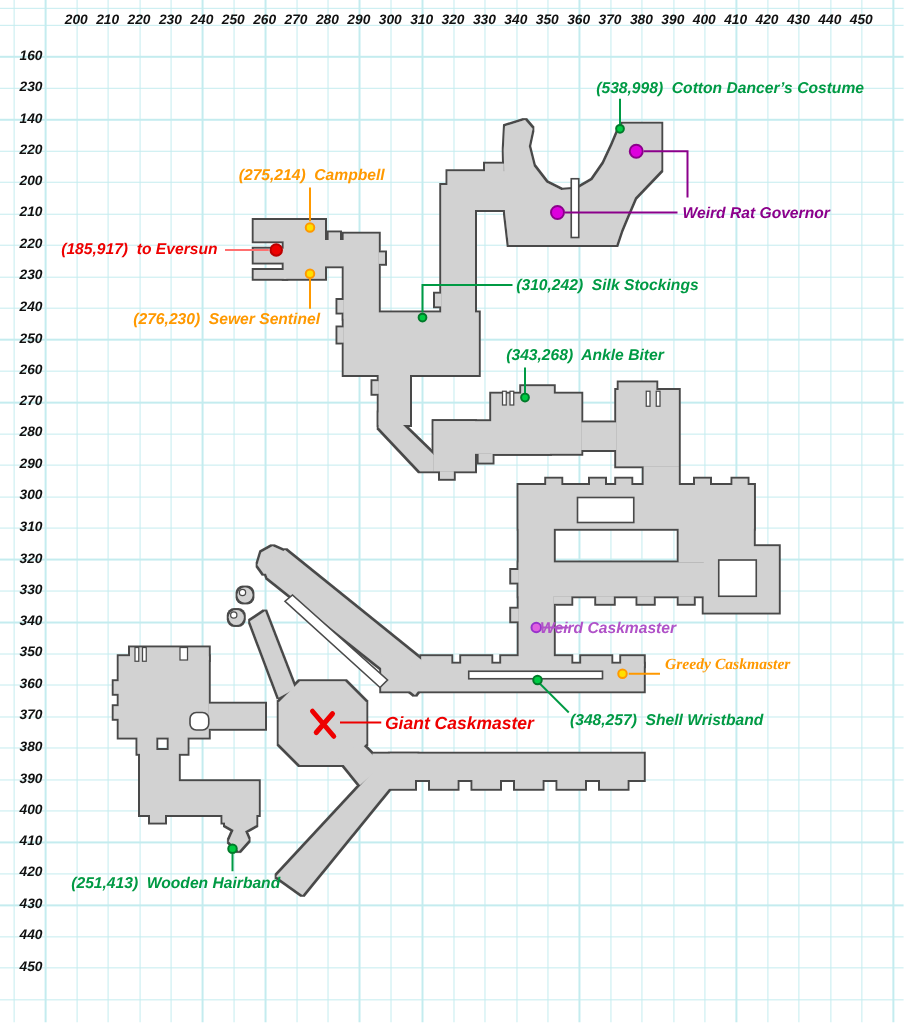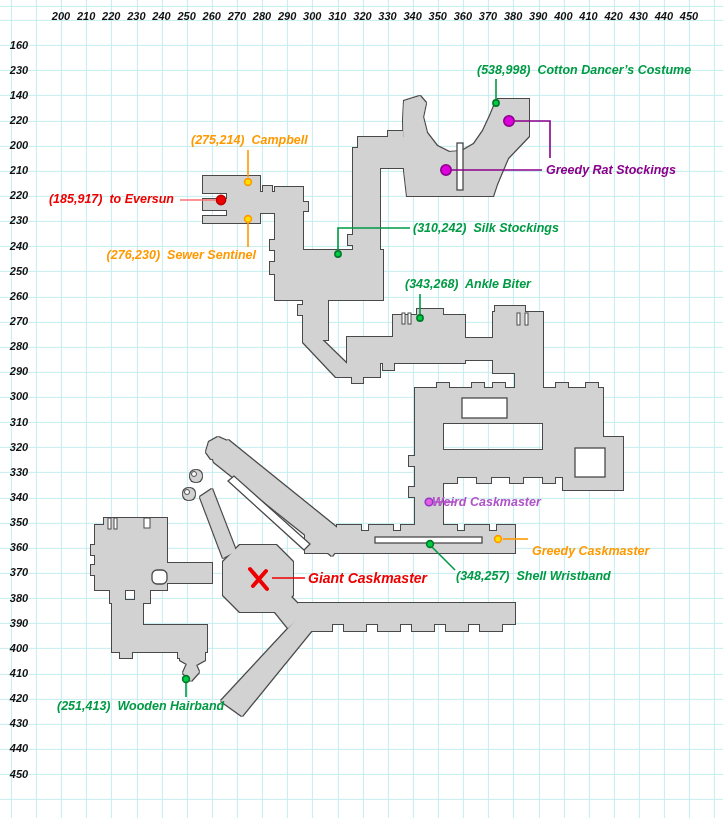--- a/index.html
+++ b/index.html
@@ -11,21 +11,21 @@
       repeating-linear-gradient(to bottom,#c4ecef 0 1px,transparent 1px 25.138px);
     background-position:10.9px 0,0 19.86px;
     font-family:"Liberation Sans",sans-serif;
   }
   svg{position:absolute;left:0;top:0;}
   .tick{
     position:absolute;font:italic bold 11px "Liberation Sans",sans-serif;
     color:#111;white-space:pre;line-height:14px;
   }
   .xtick{transform:translateX(-50%);}
-  .ytick{width:30px;text-align:center;}
+  .ytick{width:30px;text-align:right;}
   .mlabel{
     position:absolute;font:italic bold 12.5px "Liberation Sans",sans-serif;
     white-space:pre;line-height:14px;
   }
   .gray{fill:#d2d2d2;}
   .hole{fill:#ffffff;stroke:#4a4a4a;stroke-width:1.3;}
   .holethin{fill:#ffffff;stroke:#4a4a4a;stroke-width:1;}
 </style>
 </head>
 <body>
@@ -246,24 +246,24 @@
       <span class="tick ytick" style="left: 4px; top: 640.812px;">400</span>
       <span class="tick ytick" style="left: 4px; top: 665.95px;">410</span>
       <span class="tick ytick" style="left: 4px; top: 691.088px;">420</span>
       <span class="tick ytick" style="left: 4px; top: 716.226px;">430</span>
       <span class="tick ytick" style="left: 4px; top: 741.364px;">440</span>
       <span class="tick ytick" style="left: 4px; top: 766.502px;">450</span>
     </div>
   <div id="labels">
       <div class="mlabel" style="color: rgb(0, 154, 68); left: 477px; top: 63px;">(538,998)  Cotton Dancer’s Costume</div>
       <div class="mlabel" style="color: rgb(255, 153, 0); left: 191px; top: 133px;">(275,214)  Campbell</div>
-      <div class="mlabel" style="color: rgb(139, 0, 139); left: 546px; top: 163px;">Greedy Rat Stockings</div>
+      <div class="mlabel" style="color: rgb(139, 0, 139); left: 546px; top: 163px;">Weird Rat Governor</div>
       <div class="mlabel" style="color: rgb(238, 0, 0); left: 14px; top: 192px; width: 160px; text-align: right;">(185,917)  to Eversun</div>
       <div class="mlabel" style="color: rgb(0, 154, 68); left: 413px; top: 221px;">(310,242)  Silk Stockings</div>
       <div class="mlabel" style="color: rgb(255, 153, 0); left: 96px; top: 248px; width: 160px; text-align: right;">(276,230)  Sewer Sentinel</div>
       <div class="mlabel" style="color: rgb(0, 154, 68); left: 405px; top: 277px;">(343,268)  Ankle Biter</div>
       <div class="mlabel" style="color: rgb(176, 82, 200); left: 432px; top: 495px;">Weird Caskmaster</div>
-      <div class="mlabel" style="color: rgb(255, 153, 0); left: 532px; top: 544px;">Greedy Caskmaster</div>
+      <div class="mlabel" style="color: rgb(255, 153, 0); left: 532px; top: 524px; font-family: Liberation Serif, serif;">Greedy Caskmaster</div>
       <div class="mlabel" style="color: rgb(0, 154, 68); left: 456px; top: 569px;">(348,257)  Shell Wristband</div>
       <div class="mlabel" style="color: rgb(238, 0, 0); left: 308px; top: 571px; font-size: 14px;">Giant Caskmaster</div>
       <div class="mlabel" style="color: rgb(0, 154, 68); left: 57px; top: 699px;">(251,413)  Wooden Hairband</div>
     </div>
 </div>
 
 </body></html>

